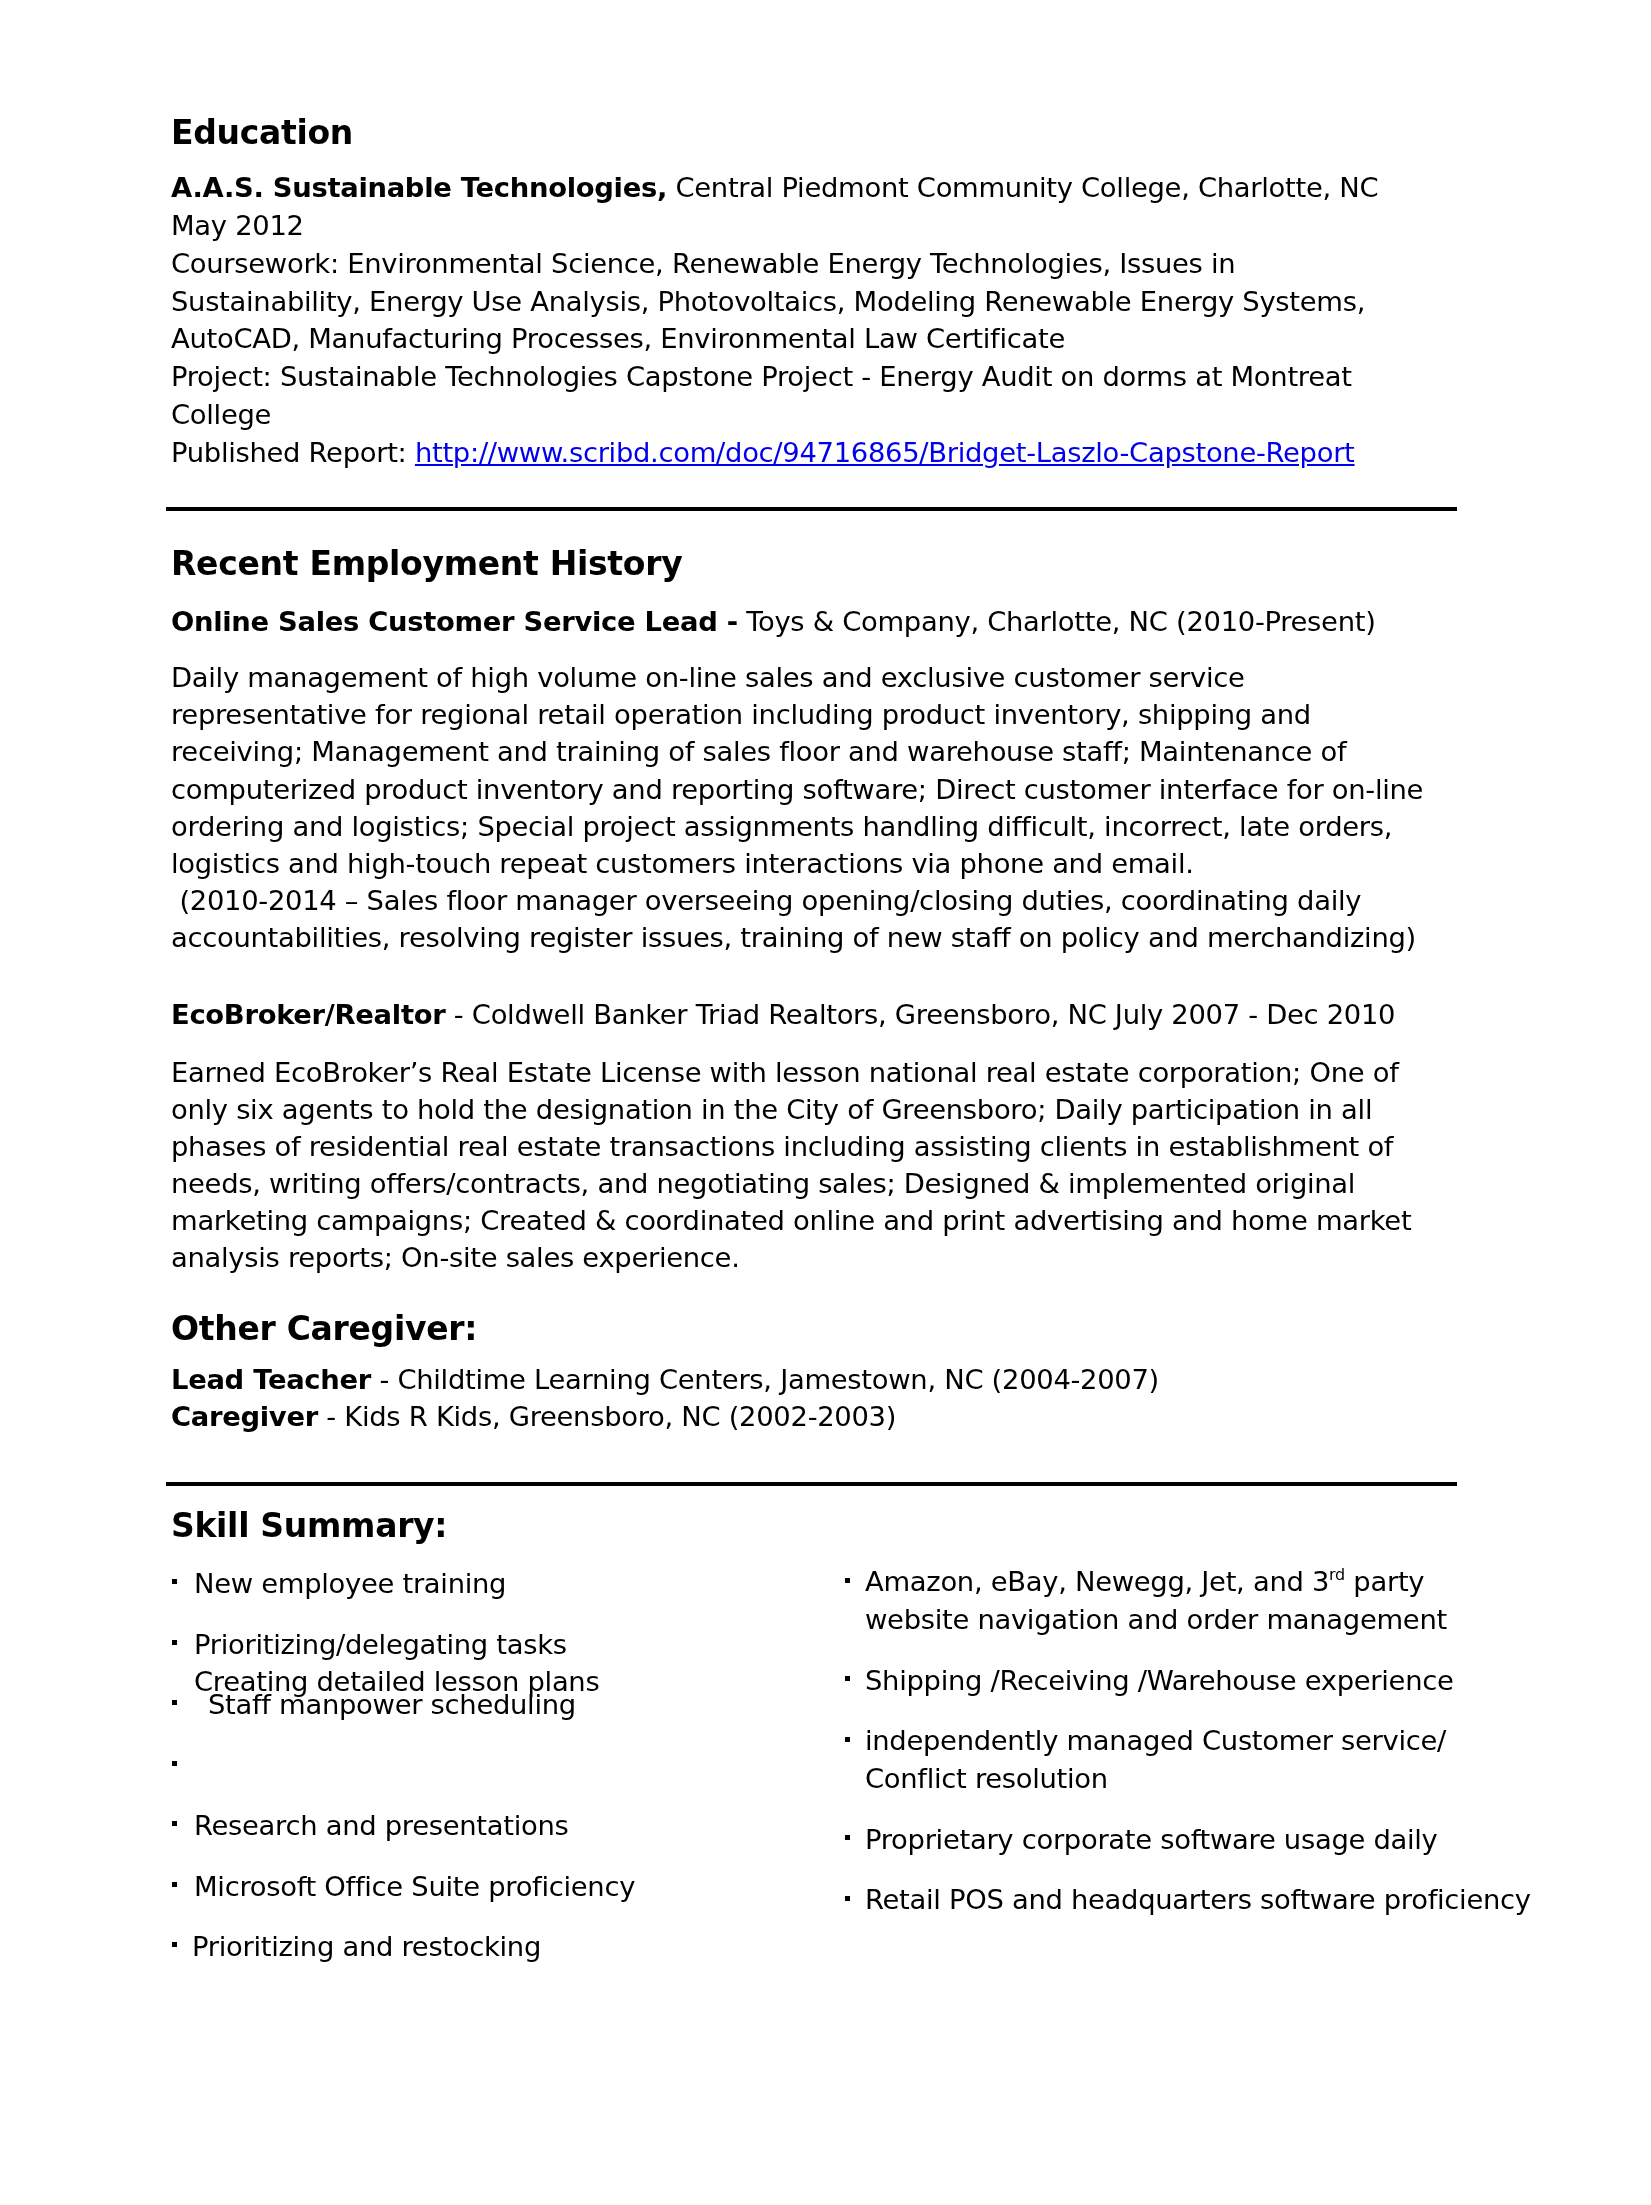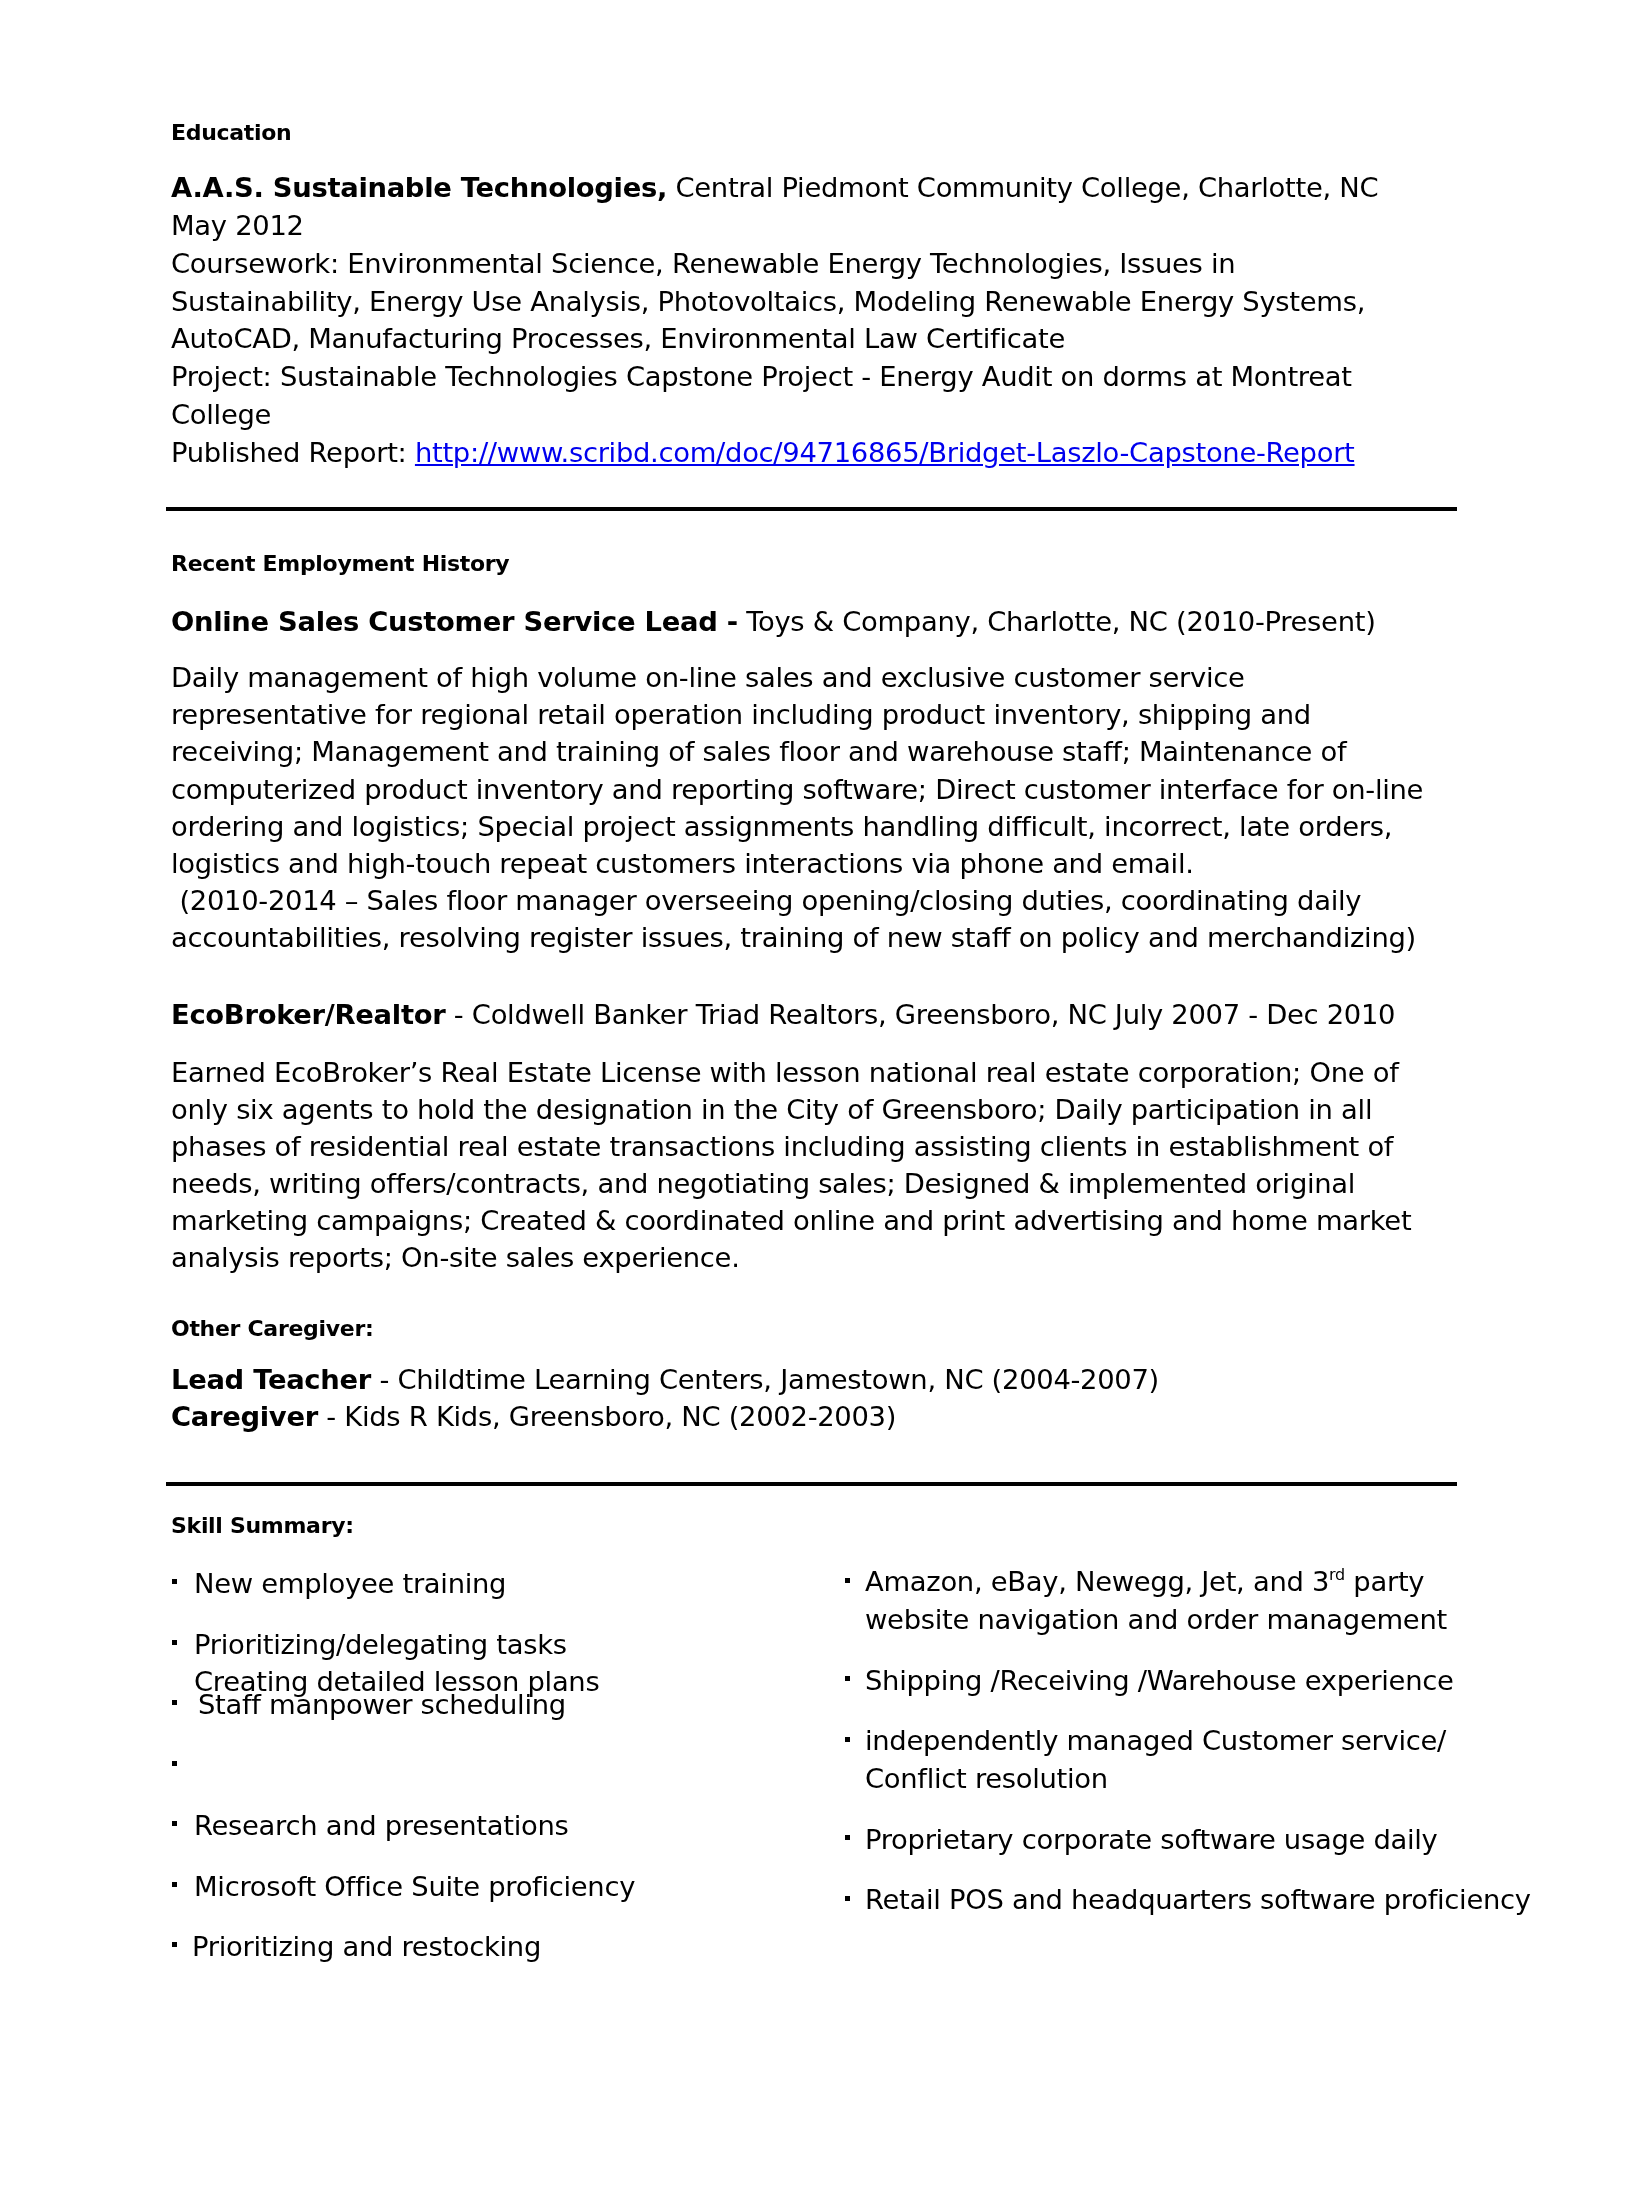--- a/index.html
+++ b/index.html
@@ -5,21 +5,21 @@
   html, body { margin: 0; padding: 0; background: #ffffff; }
   body {
     width: 1652px; height: 2205px; position: relative; overflow: hidden;
     font-family: "DejaVu Sans", sans-serif; color: #000000;
   }
   .line {
     position: absolute; left: 171px; white-space: nowrap;
     font-size: 27.4px; line-height: 32px; letter-spacing: -0.3px;
   }
   .b { font-weight: bold; }
-  .h { font-weight: bold; font-size: 22px; letter-spacing: -0.3px; }
+  .h { font-weight: bold; font-size: 33px; letter-spacing: -0.3px; }
   .rule { position: absolute; left: 166px; width: 1291px; height: 4px; background: #000000; }
   a.link { color: #0000ee; text-decoration: underline; }
   .skill { position: absolute; white-space: nowrap; font-size: 27.4px; line-height: 32px; letter-spacing: -0.3px; }
   .bullet { position: absolute; width: 4.8px; height: 4.8px; background: #000; }
   sup { font-size: 16px; line-height: 0; vertical-align: 11.3px; }
 </style>
 </head>
 <body>
 
 <section>
@@ -82,21 +82,21 @@
   <div class="line h" style="top:1510px">Skill Summary:</div>
 
   <div>
     <div class="bullet" style="left:172px; top:1579px"></div>
     <div class="skill" style="left:194px; top:1568px">New employee training</div>
 
     <div class="bullet" style="left:172px; top:1640px"></div>
     <div class="skill" style="left:194px; top:1629px">Prioritizing/delegating tasks</div>
 
     <div class="bullet" style="left:172px; top:1700px"></div>
-    <div class="skill" style="left:198px; top:1689px">Staff manpower scheduling</div>
+    <div class="skill" style="left:208px; top:1689px">Staff manpower scheduling</div>
 
     <div class="bullet" style="left:172px; top:1761px"></div>
     <div class="skill" style="left:194px; top:1666px">Creating detailed lesson plans</div>
 
     <div class="bullet" style="left:172px; top:1821px"></div>
     <div class="skill" style="left:194px; top:1810px">Research and presentations</div>
 
     <div class="bullet" style="left:172px; top:1882px"></div>
     <div class="skill" style="left:194px; top:1871px">Microsoft Office Suite proficiency</div>
 

